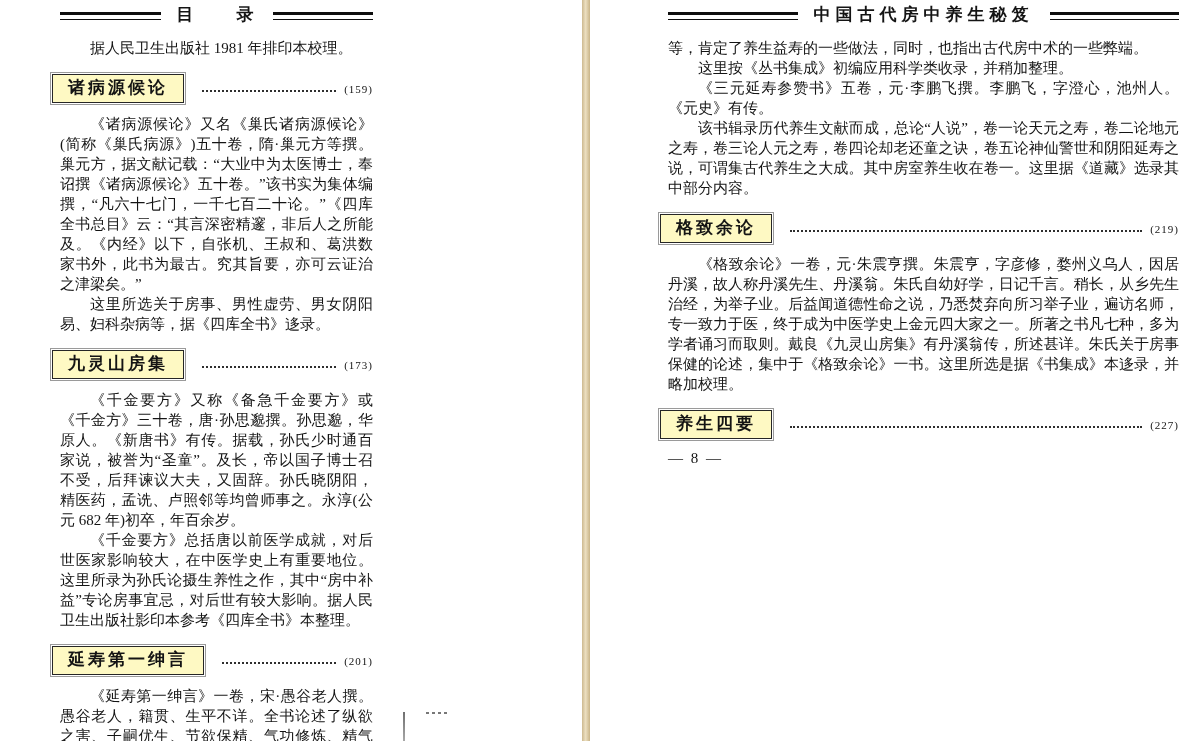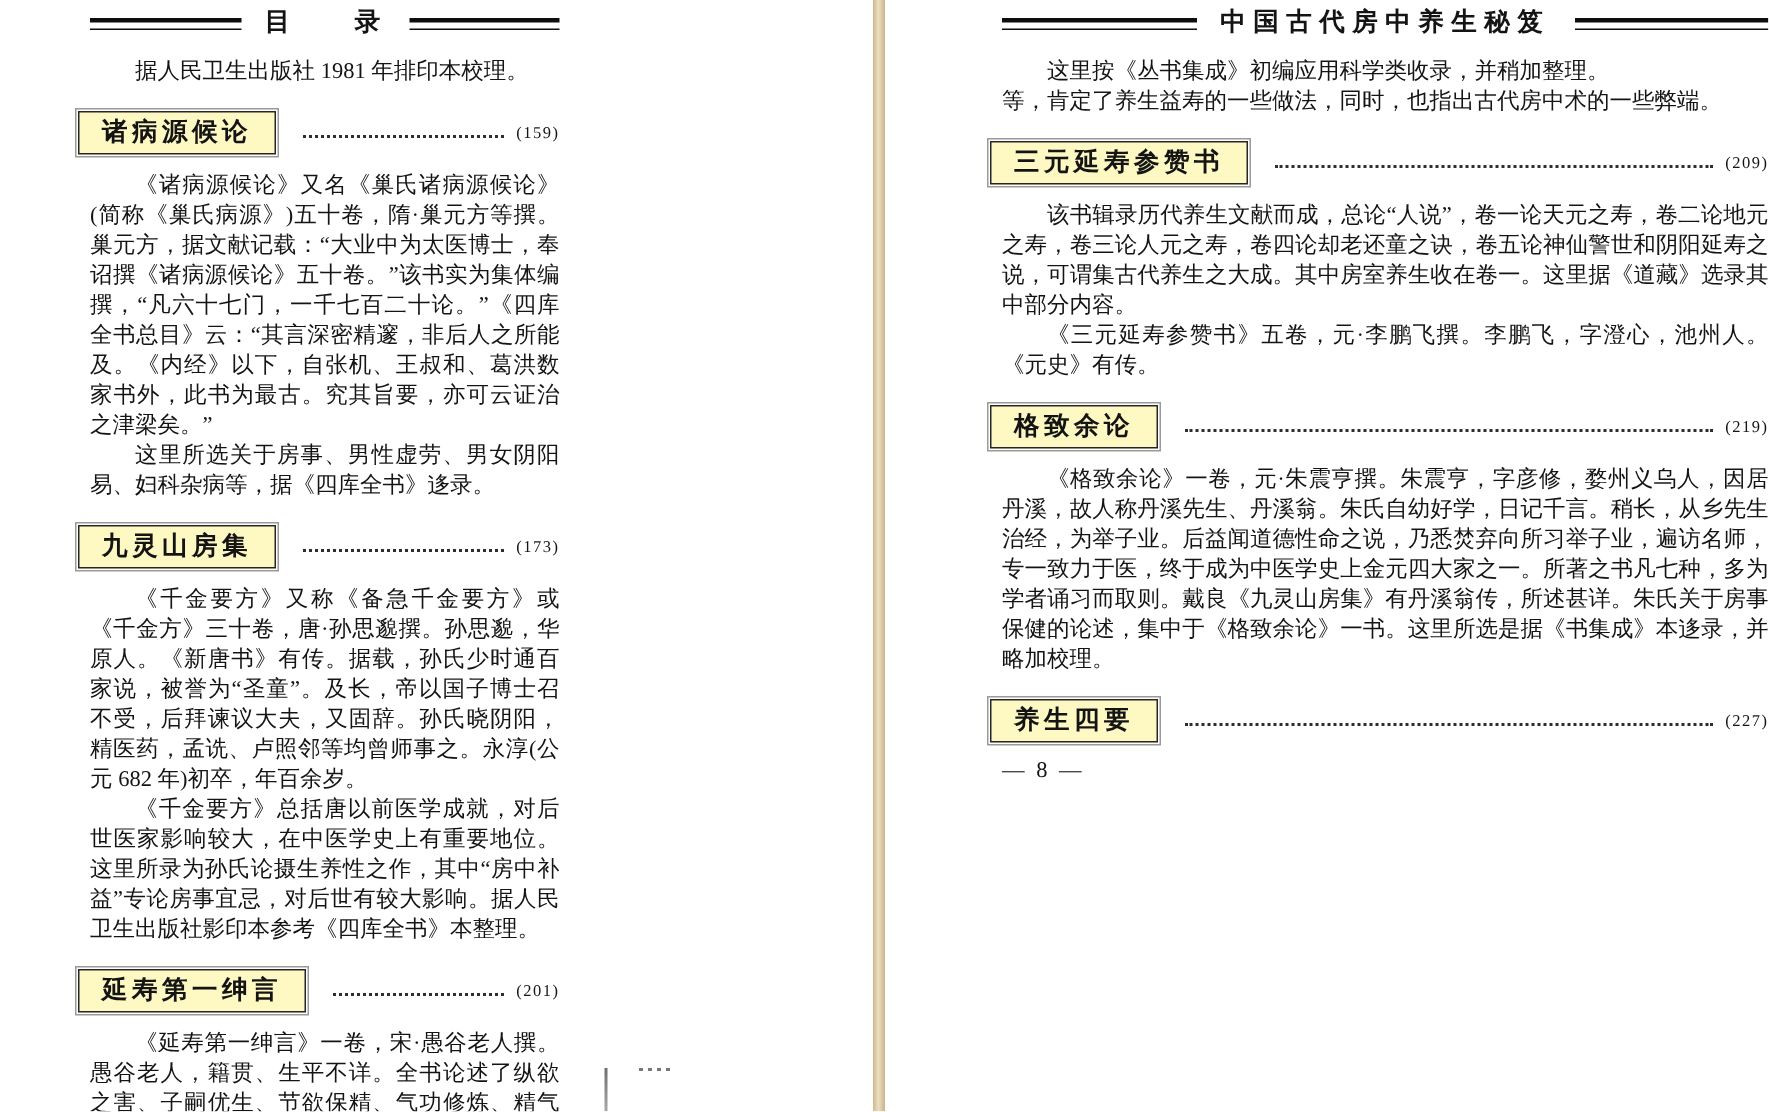--- a/index.html
+++ b/index.html
@@ -73,30 +73,25 @@
 
   <div class="binding"></div>
 
   <div class="page page-right">
     <div class="page-header">
       <span class="rule"></span>
       <span class="header-title brand">中国古代房中养生秘笈</span>
       <span class="rule"></span>
     </div>
 
+    <p class="para noindent">等，肯定了养生益寿的一些做法，同时，也指出古代房中术的一些弊端。</p>
     <p class="para">这里按《丛书集成》初编应用科学类收录，并稍加整理。</p>
-    <p class="para noindent">等，肯定了养生益寿的一些做法，同时，也指出古代房中术的一些弊端。</p>
 
-    <div class="section-head">
-      <span class="head-box">三元延寿参赞书</span>
-      <span class="leader"></span>
-      <span class="page-ref">(209)</span>
-    </div>
+    <p class="para">《三元延寿参赞书》五卷，元·李鹏飞撰。李鹏飞，字澄心，池州人。《元史》有传。</p>
     <p class="para">该书辑录历代养生文献而成，总论“人说”，卷一论天元之寿，卷二论地元之寿，卷三论人元之寿，卷四论却老还童之诀，卷五论神仙警世和阴阳延寿之说，可谓集古代养生之大成。其中房室养生收在卷一。这里据《道藏》选录其中部分内容。</p>
-    <p class="para">《三元延寿参赞书》五卷，元·李鹏飞撰。李鹏飞，字澄心，池州人。《元史》有传。</p>
 
     <div class="section-head">
       <span class="head-box">格致余论</span>
       <span class="leader"></span>
       <span class="page-ref">(219)</span>
     </div>
     <p class="para">《格致余论》一卷，元·朱震亨撰。朱震亨，字彦修，婺州义乌人，因居丹溪，故人称丹溪先生、丹溪翁。朱氏自幼好学，日记千言。稍长，从乡先生治经，为举子业。后益闻道德性命之说，乃悉焚弃向所习举子业，遍访名师，专一致力于医，终于成为中医学史上金元四大家之一。所著之书凡七种，多为学者诵习而取则。戴良《九灵山房集》有丹溪翁传，所述甚详。朱氏关于房事保健的论述，集中于《格致余论》一书。这里所选是据《书集成》本迻录，并略加校理。</p>
 
     <div class="section-head">
       <span class="head-box">养生四要</span>

